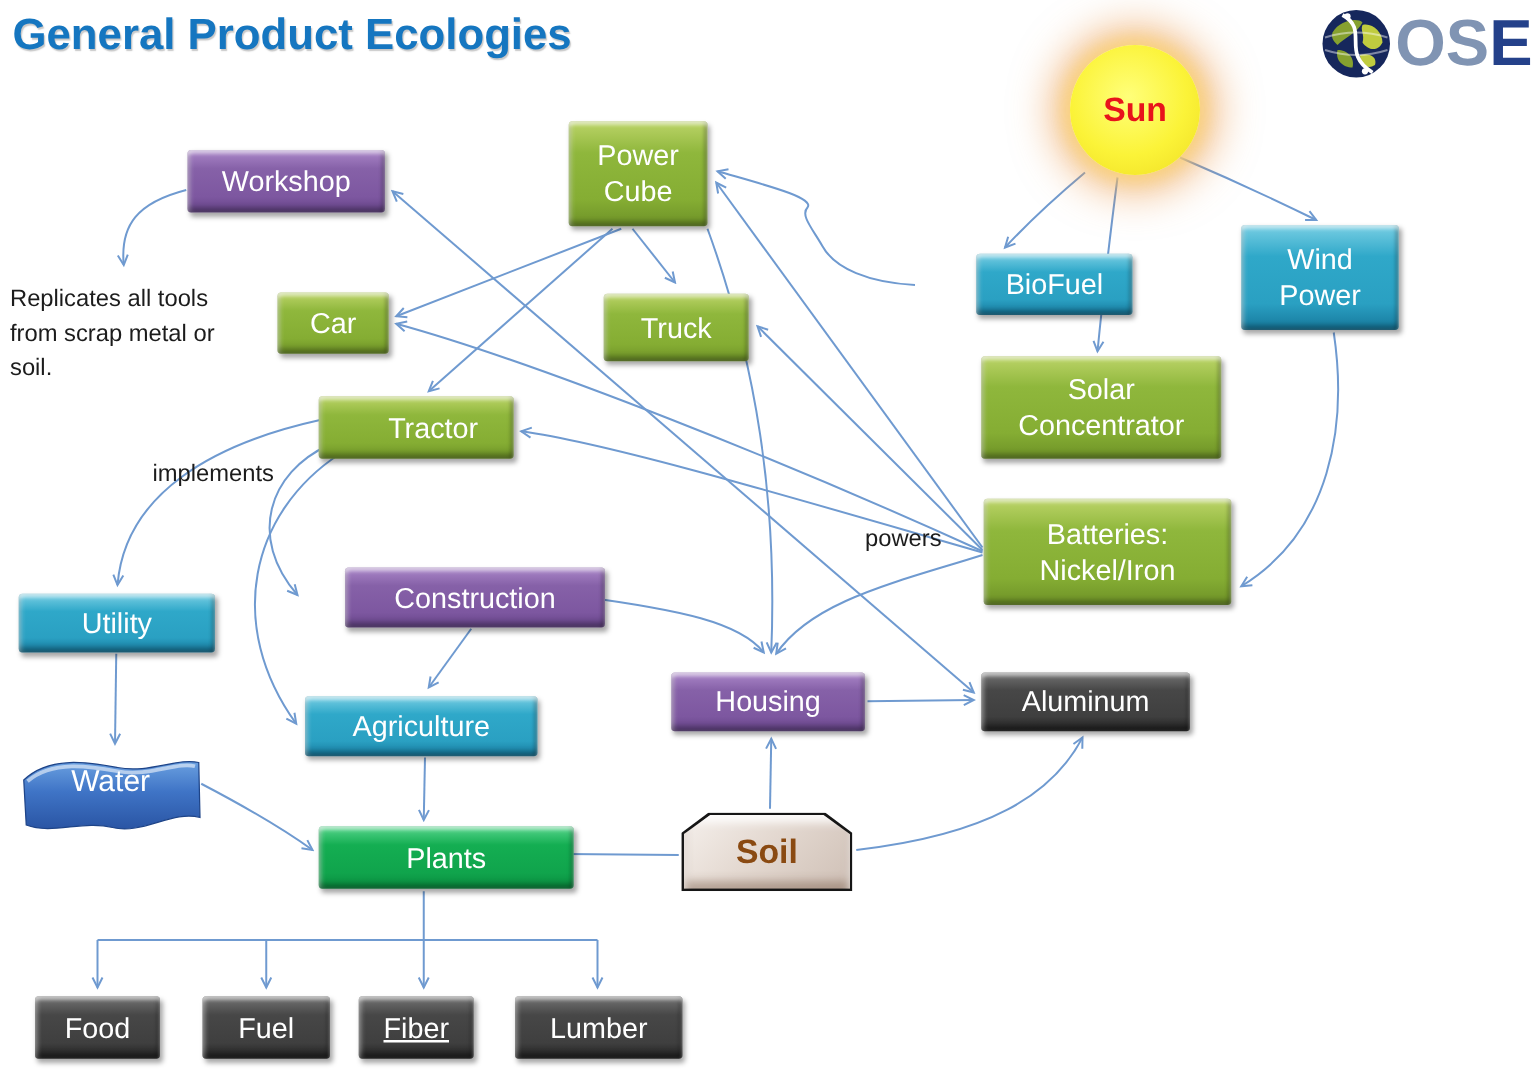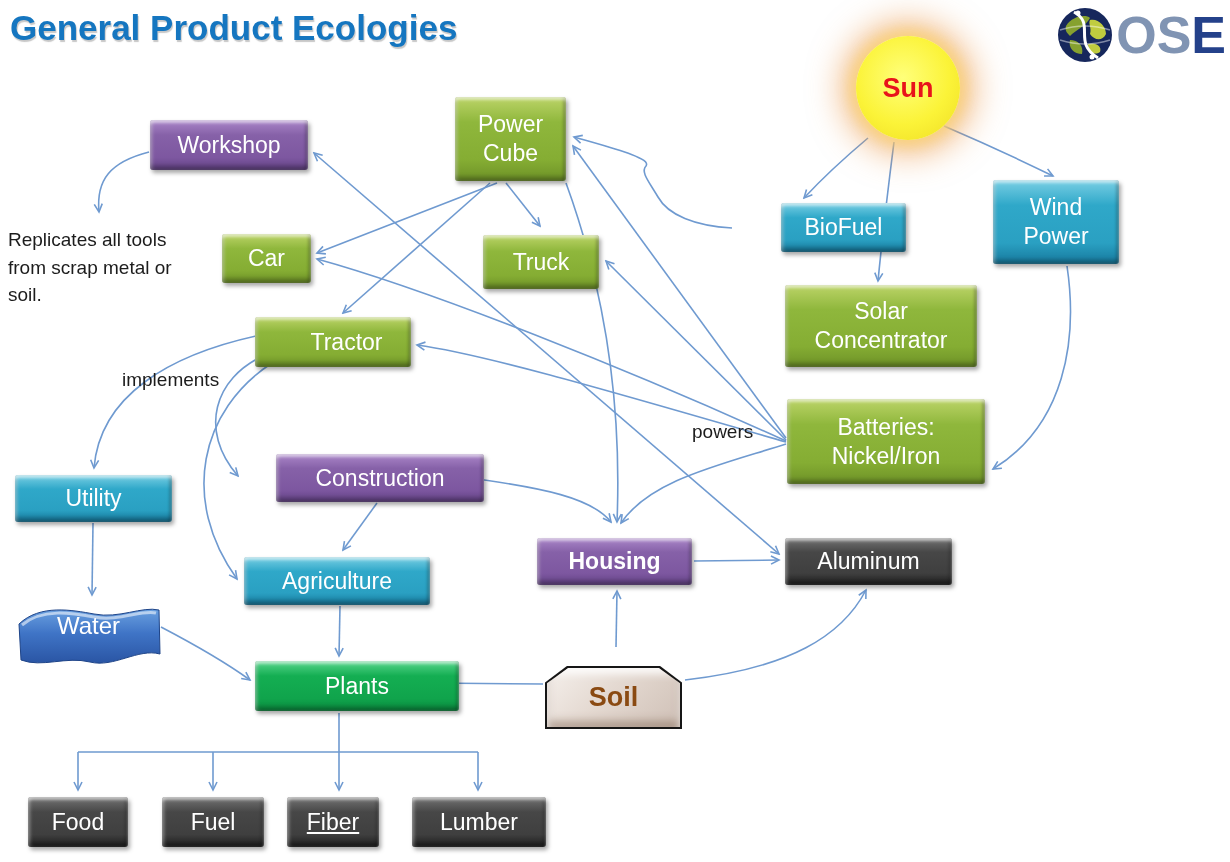--- a/index.html
+++ b/index.html
@@ -118,40 +118,40 @@
 <div class="node green" style="left:222px;top:234px;width:89px;height:49px;">Car</div>
 <div class="node green" style="left:483px;top:235px;width:116px;height:54px;">Truck</div>
 <div class="node green" style="left:255px;top:317px;width:156px;height:50px;padding-left:33px;">Tractor</div>
 <div class="node teal" style="left:733px;top:203px;width:125px;height:49px;margin-left:48px;">BioFuel</div>
 <div class="node teal" style="left:993px;top:180px;width:126px;height:84px;">Wind Power</div>
 <div class="node green" style="left:785px;top:285px;width:192px;height:82px;">Solar Concentrator</div>
 <div class="node green" style="left:787px;top:399px;width:198px;height:85px;">Batteries: Nickel/Iron</div>
 <div class="node teal" style="left:15px;top:475px;width:157px;height:47px;">Utility</div>
 <div class="node purple" style="left:244px;top:454px;width:208px;height:48px;margin-left:32px;">Construction</div>
 <div class="node teal" style="left:244px;top:557px;width:186px;height:48px;">Agriculture</div>
-<div class="node purple" style="left:537px;top:538px;width:155px;height:47px;font-weight:bold;">Housing</div>
+<div class="node purple" style="left:537px;top:538px;width:155px;height:47px;">Housing</div>
 <div class="node dark" style="left:785px;top:538px;width:167px;height:47px;">Aluminum</div>
 <div class="node emerald" style="left:255px;top:661px;width:204px;height:50px;">Plants</div>
 
 <div class="water" style="left:14px;top:598px;width:149px;height:74px;">
   <svg width="149" height="74" viewBox="0 0 149 74">
     <defs>
       <linearGradient id="wg" x1="0" y1="0" x2="0" y2="1">
         <stop offset="0" stop-color="#6aa0e0"></stop>
         <stop offset="0.45" stop-color="#3f74c6"></stop>
         <stop offset="1" stop-color="#2a55a4"></stop>
       </linearGradient>
     </defs>
     <path d="M5,26 C26,6 58,12 80,16 C105,21 128,8 145,12 L146,56 C124,50 100,70 76,64 C52,58 28,70 7,62 Z" fill="url(#wg)" stroke="#1e4488" stroke-width="1"></path>
     <path d="M8,27 C28,10 58,15 80,19 C105,24 128,11 142,15" fill="none" stroke="rgba(255,255,255,.55)" stroke-width="3"></path>
   </svg>
   <div class="lbl">Water</div>
 </div>
 
-<div class="soil-outer" style="left:545px;top:666px;width:137px;height:63px;">
+<div class="soil-outer" style="left:545px;top:650px;width:137px;height:63px;">
   <div class="soil-inner">
     <span>Soil</span>
   </div>
 </div>
 
 <div class="node dark" style="left:28px;top:797px;width:100px;height:50px;">Food</div>
 <div class="node dark" style="left:162px;top:797px;width:102px;height:50px;">Fuel</div>
 <div class="node dark" style="left:287px;top:797px;width:92px;height:50px;text-decoration:underline;">Fiber</div>
 <div class="node dark" style="left:412px;top:797px;width:134px;height:50px;">Lumber</div>
 

